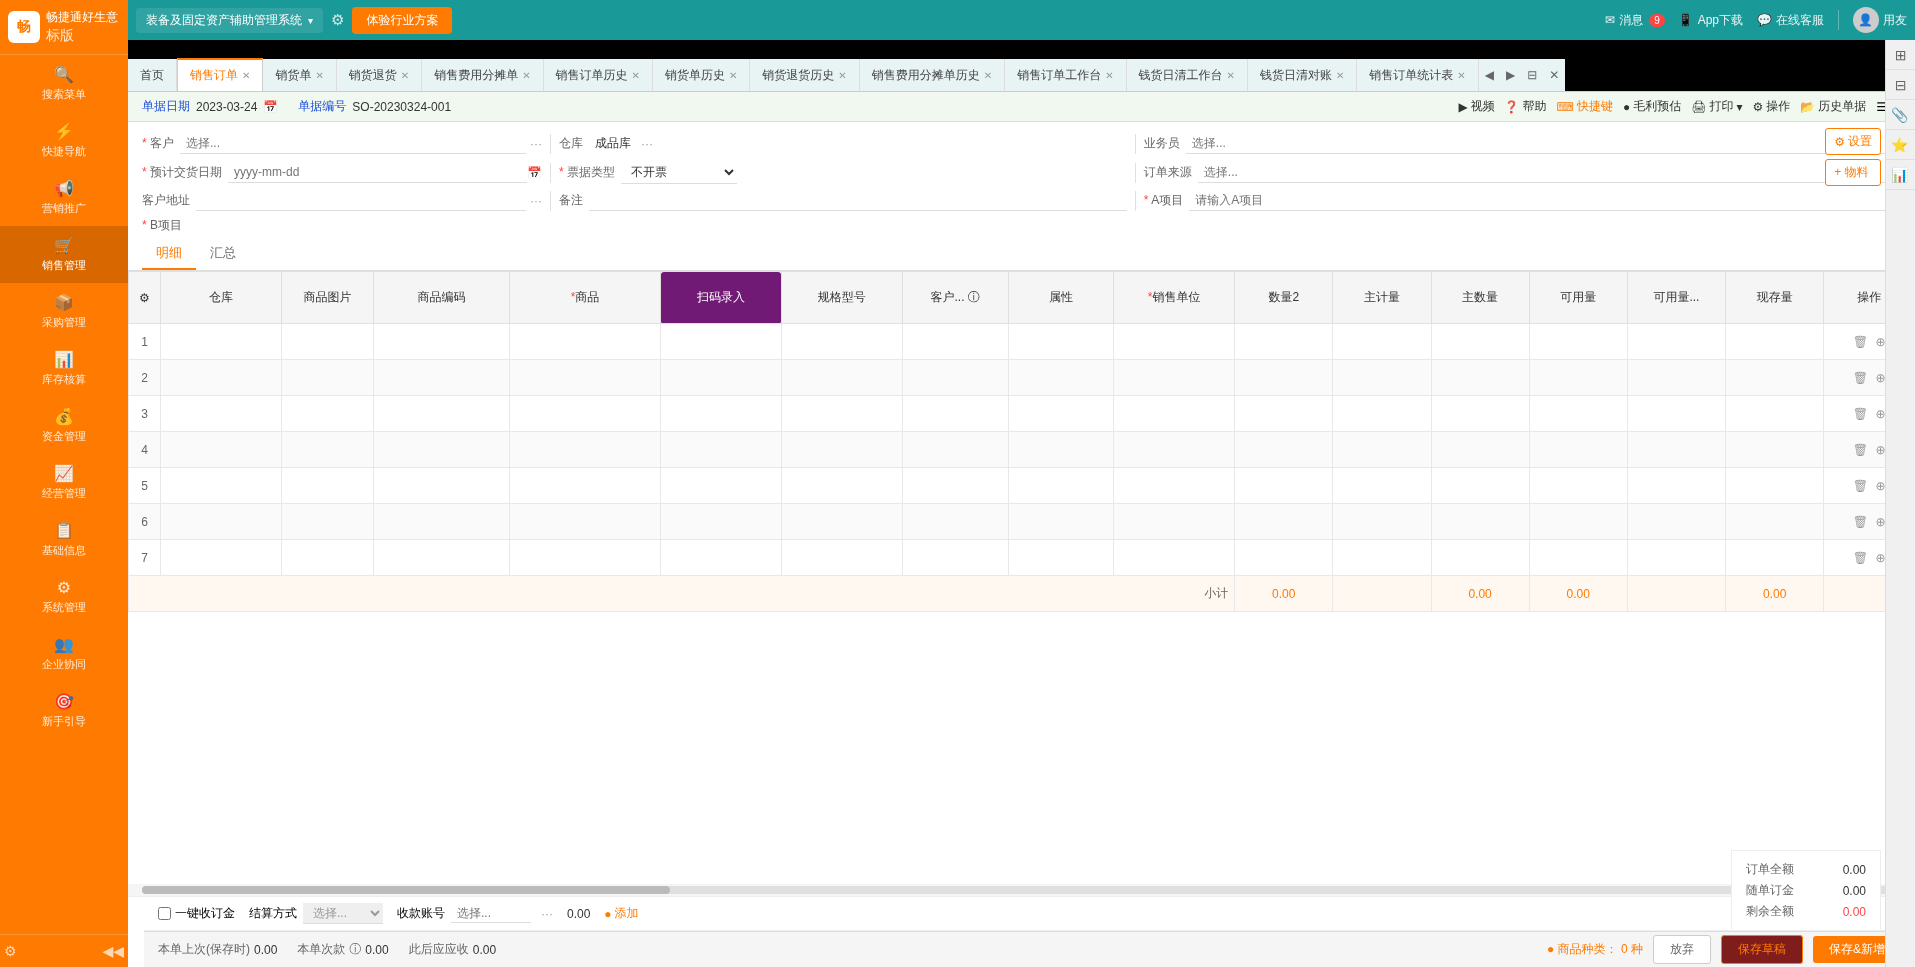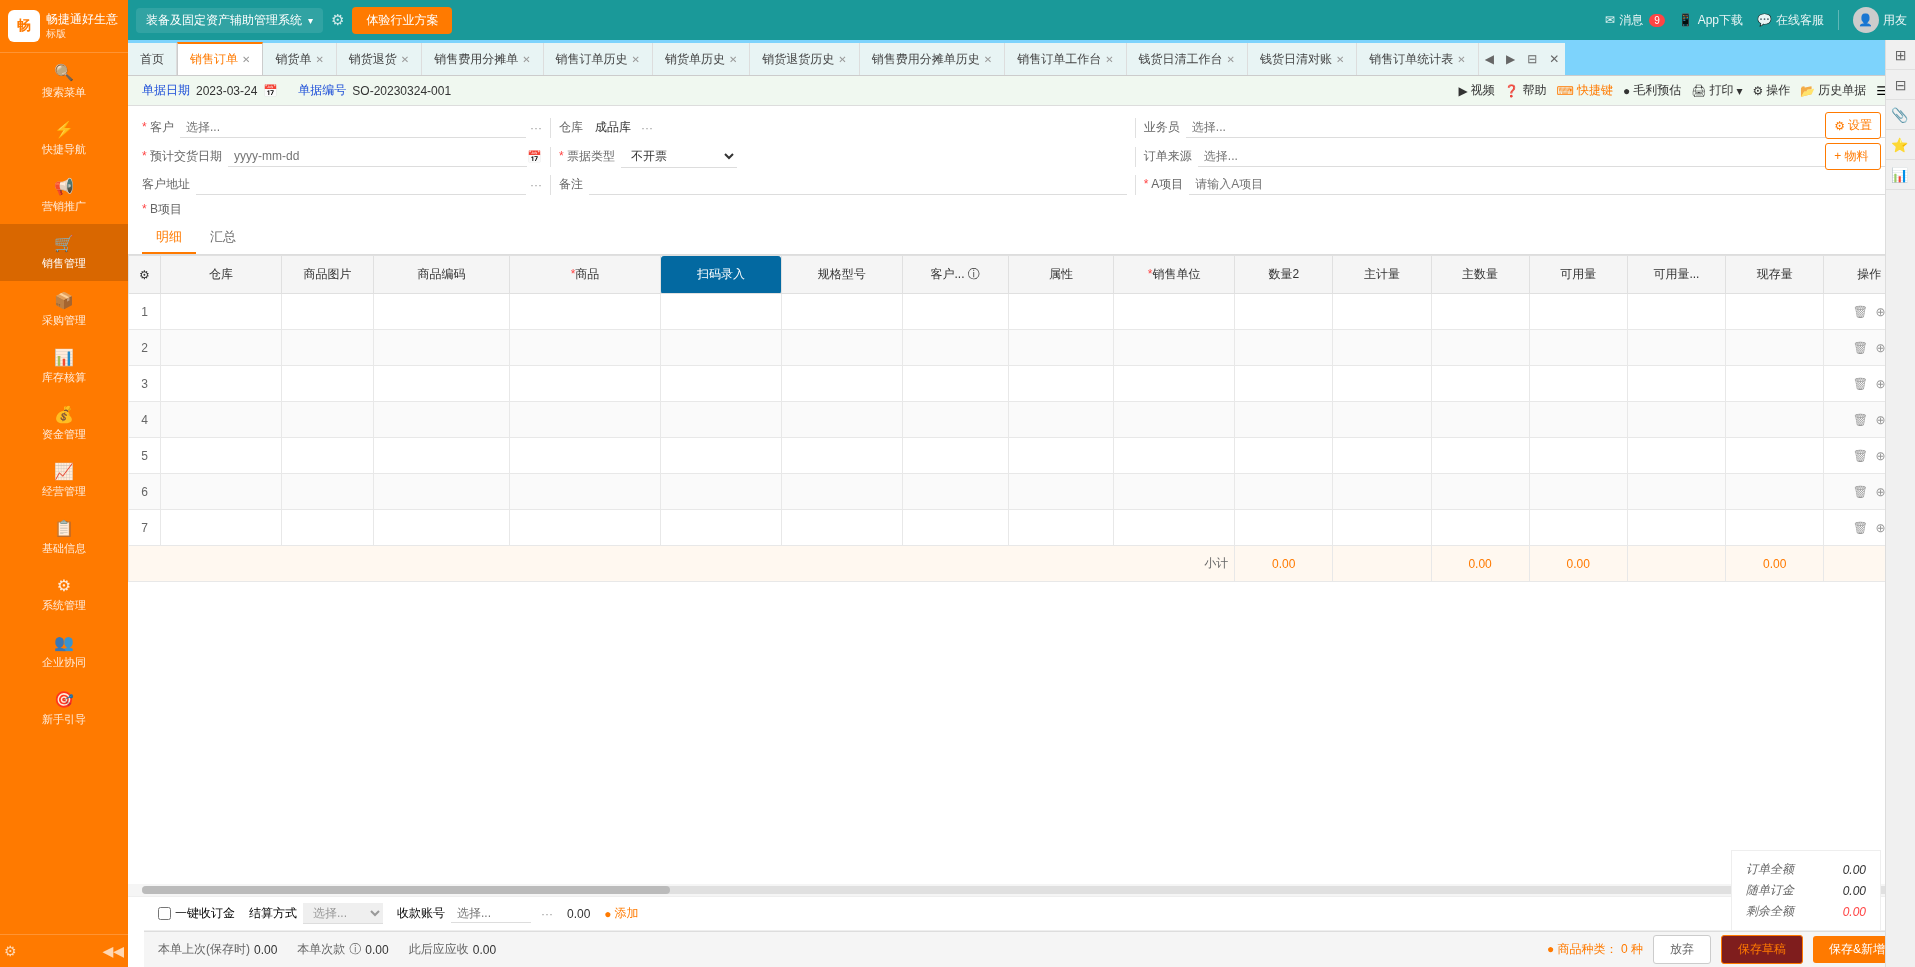--- a/index.html
+++ b/index.html
@@ -113,22 +113,22 @@
       padding: 1px 5px; font-size: 10px; margin-left: 2px;
     }
     .avatar {
       width: 26px; height: 26px; border-radius: 50%;
       background: #ccc; display: flex; align-items: center; justify-content: center;
       color: #666; font-size: 12px;
     }
 
     
     .tabbar {
-      height: 36px;
-      background: #7dd3fc;
+      height: 52px;
+      background: #000000;
       display: flex;
       align-items: flex-end;
       padding-left: 0;
       overflow: hidden;
       flex-shrink: 0;
       border-bottom: 1px solid #ccc;
     }
     .tab {
       height: 32px;
       display: flex;
@@ -399,21 +399,20 @@
 
     
     .right-summary {
       position: absolute;
       right: 34px;
       bottom: 36px;
       background: #fff;
       border: 1px solid #eee;
       padding: 8px 14px;
       min-width: 150px;
-      font-style: italic;
     }
     .summary-row {
       display: flex; justify-content: space-between; align-items: center;
       padding: 2px 0;
       font-size: 12px;
     }
     .summary-label { color: #666; }
     .summary-value { color: #333; }
     .summary-value.highlight { color: #ff4444; }
 
@@ -491,21 +490,21 @@
     .topbar-divider { width: 1px; height: 20px; background: rgba(255,255,255,0.3); }
   </style>
 </head>
 <body>
 
 <div class="sidebar">
   <div class="sidebar-logo">
     <div class="sidebar-logo-icon">畅</div>
     <div class="sidebar-logo-text">
       <div>畅捷通好生意</div>
-      <div style="font-size:10px;opacity:0.8;">标版</div>
+      <div style="font-size:14px;opacity:0.8;">标版</div>
     </div>
   </div>
   <div class="sidebar-menu">
 
   <div class="sidebar-item">
       <span class="sidebar-item-icon">🔍</span>
       <span class="sidebar-item-label">搜索菜单</span>
     </div>
       <div class="sidebar-item">
       <span class="sidebar-item-icon">⚡</span>
@@ -785,21 +784,21 @@
 
     <div class="table-container">
       <table>
         <thead>
           <tr>
             <th class="col-icon">⚙</th>
             <th class="col-warehouse">仓库</th>
             <th class="col-image">商品图片</th>
             <th class="col-code">商品编码</th>
             <th class="col-product"><span style="color:#ff4444;">*</span>商品</th>
-            <th class="col-scan" style="background:#0369a1;color:#fff;border-radius:3px;padding:10px 6px;">扫码录入</th>
+            <th class="col-scan" style="background:#701a75;color:#fff;border-radius:3px;padding:17px 6px;">扫码录入</th>
             <th class="col-spec">规格型号</th>
             <th class="col-customer">客户... ⓘ</th>
             <th class="col-attr">属性</th>
             <th class="col-unit"><span style="color:#ff4444;">*</span>销售单位</th>
             <th class="col-qty2">数量2</th>
             <th class="col-main-unit">主计量</th>
             <th class="col-main-qty">主数量</th>
             <th class="col-avail">可用量</th>
             <th class="col-avail2">可用量...</th>
             <th class="col-stock">现存量</th>

